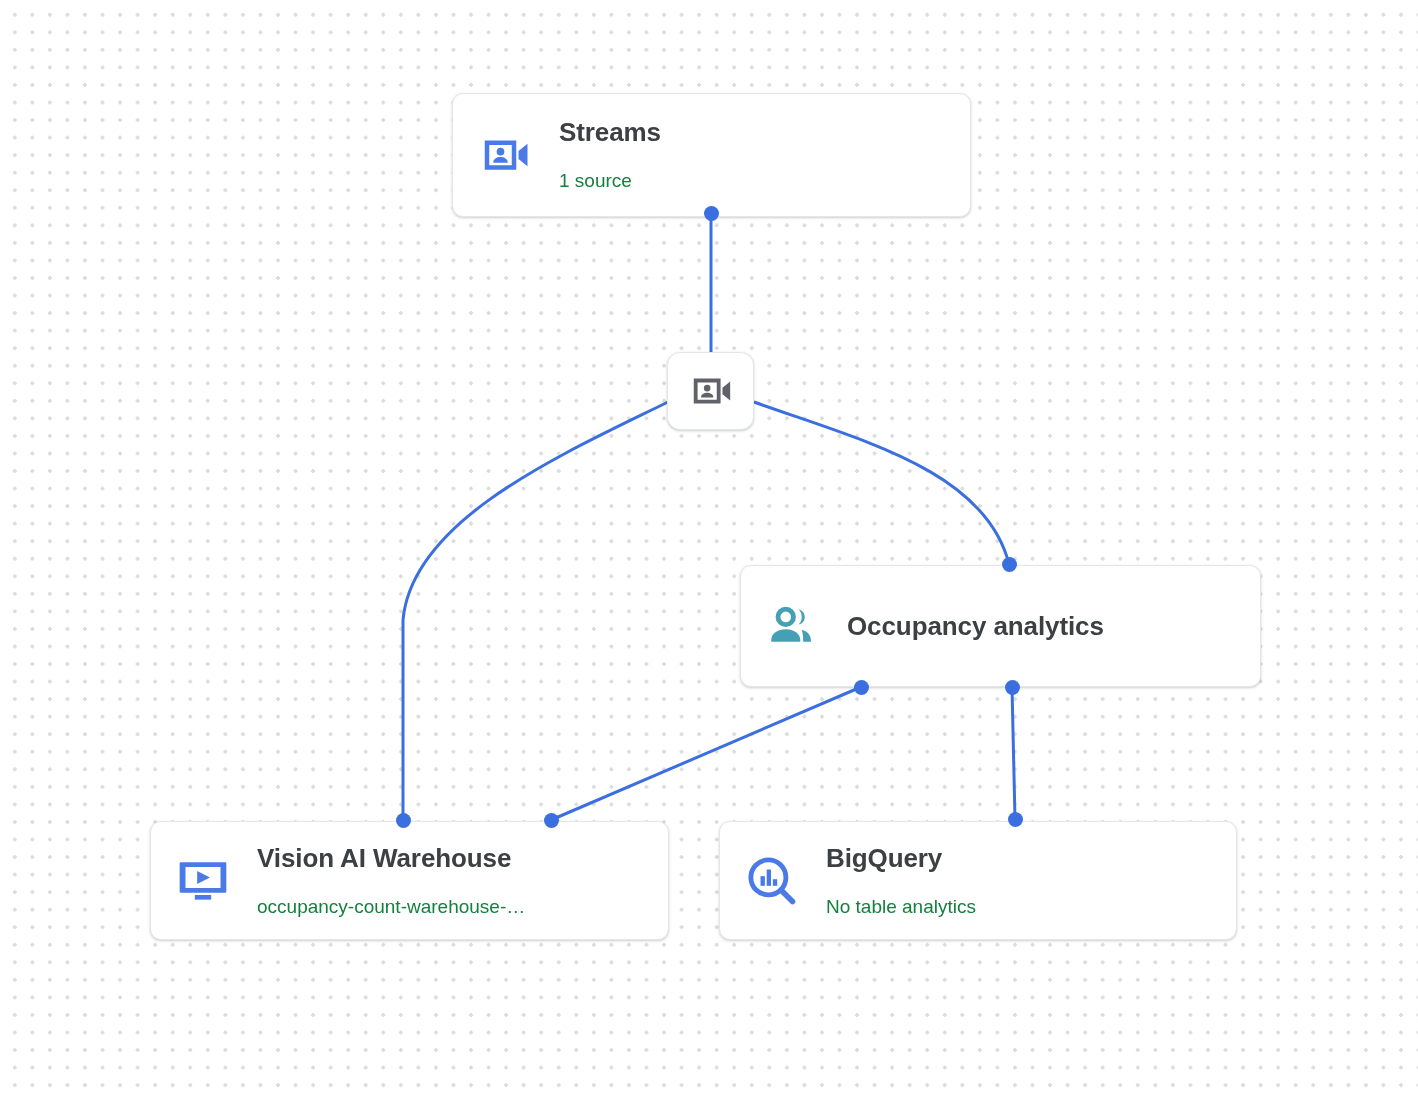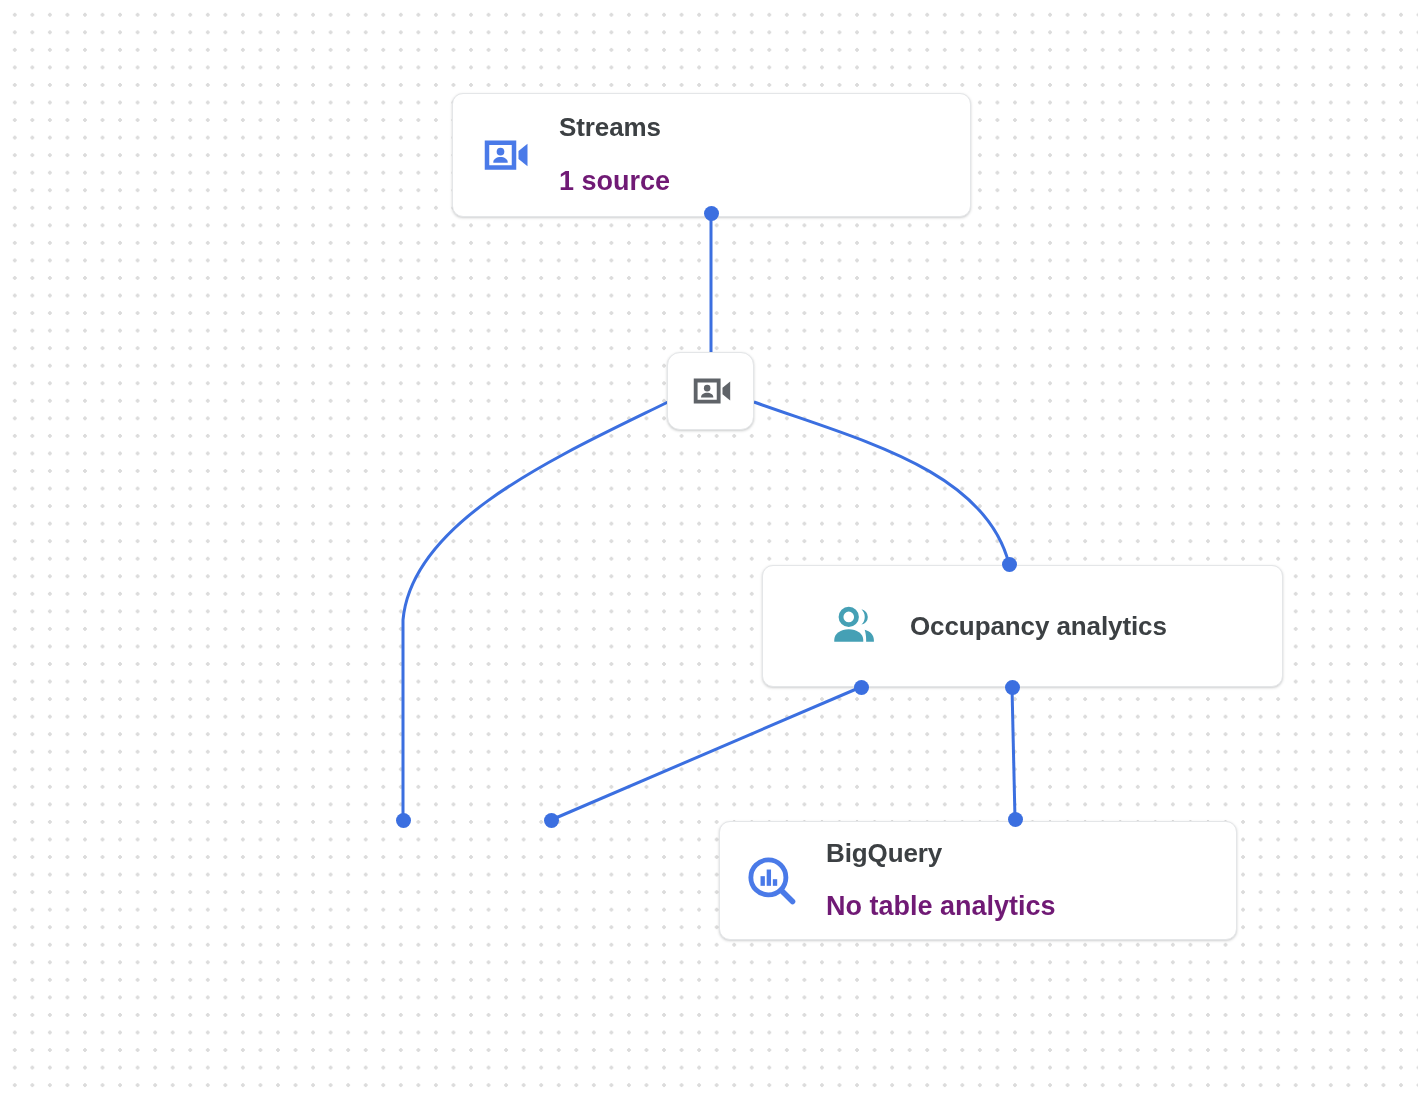--- a/index.html
+++ b/index.html
@@ -71,38 +71,38 @@
   .node-title {
     font-size: 26px;
     font-weight: 700;
     color: #3c4043;
     line-height: 1.26;
     letter-spacing: -0.1px;
     white-space: nowrap;
   }
 
   .node-subtitle {
-    font-size: 27px;
-    font-weight: 700;
-    color: #701a75;
+    font-size: 19px;
+    font-weight: 400;
+    color: #15803d;
     line-height: 1.3;
     white-space: nowrap;
     overflow: hidden;
     text-overflow: ellipsis;
     max-width: 360px;
   }
 
   
   #node-streams {
     left: 452px; top: 93px;
     width: 519px; height: 124px;
   }
   #node-occupancy {
-    left: 762px; top: 565px;
-    width: 521px; height: 122px; padding-left: 41px;
+    left: 740px; top: 565px;
+    width: 521px; height: 122px;
   }
   #node-warehouse {
     left: 150px; top: 821px;
     width: 519px; height: 119px;
   }
   #node-bigquery {
     left: 719px; top: 821px;
     width: 518px; height: 119px;
   }
 
@@ -187,20 +187,33 @@
       </svg>
     </div>
     <div class="node-text">
       <div class="node-title">Occupancy analytics</div>
     </div>
   </div>
   <div class="port" style="left:1001.5px; top:556.5px;"></div>
   <div class="port" style="left:853.5px; top:679.5px;"></div>
   <div class="port" style="left:1004.5px; top:679.5px;"></div>
 
+  <div class="node" id="node-warehouse">
+    <div class="node-icon">
+      <svg width="56" height="56" viewBox="0 0 48 48" aria-hidden="true">
+        <path fill="#4a7ae8" d="M5 8h38a1 1 0 0 1 1 1v24a1 1 0 0 1-1 1H5a1 1 0 0 1-1-1V9a1 1 0 0 1 1-1zm4 4v18h30V12H9z"></path>
+        <path fill="#4a7ae8" d="M19 15.5l11 5.5-11 5.5z"></path>
+        <path fill="#4a7ae8" d="M17 36h14v4H17z"></path>
+      </svg>
+    </div>
+    <div class="node-text">
+      <div class="node-title">Vision AI Warehouse</div>
+      <div class="node-subtitle">occupancy-count-warehouse-…</div>
+    </div>
+  </div>
   <div class="port" style="left:395.5px; top:812.5px;"></div>
   <div class="port" style="left:543.5px; top:812.5px;"></div>
 
   <div class="node" id="node-bigquery">
     <div class="node-icon">
       <svg width="58" height="58" viewBox="0 0 48 48" aria-hidden="true">
         <circle cx="21" cy="21" r="14.5" fill="none" stroke="#4a7ae8" stroke-width="4"></circle>
         <rect x="14.5" y="20" width="3.6" height="8" fill="#4a7ae8"></rect>
         <rect x="19.6" y="14.5" width="3.6" height="13.5" fill="#4a7ae8"></rect>
         <rect x="24.7" y="22.5" width="3.6" height="5.5" fill="#4a7ae8"></rect>

